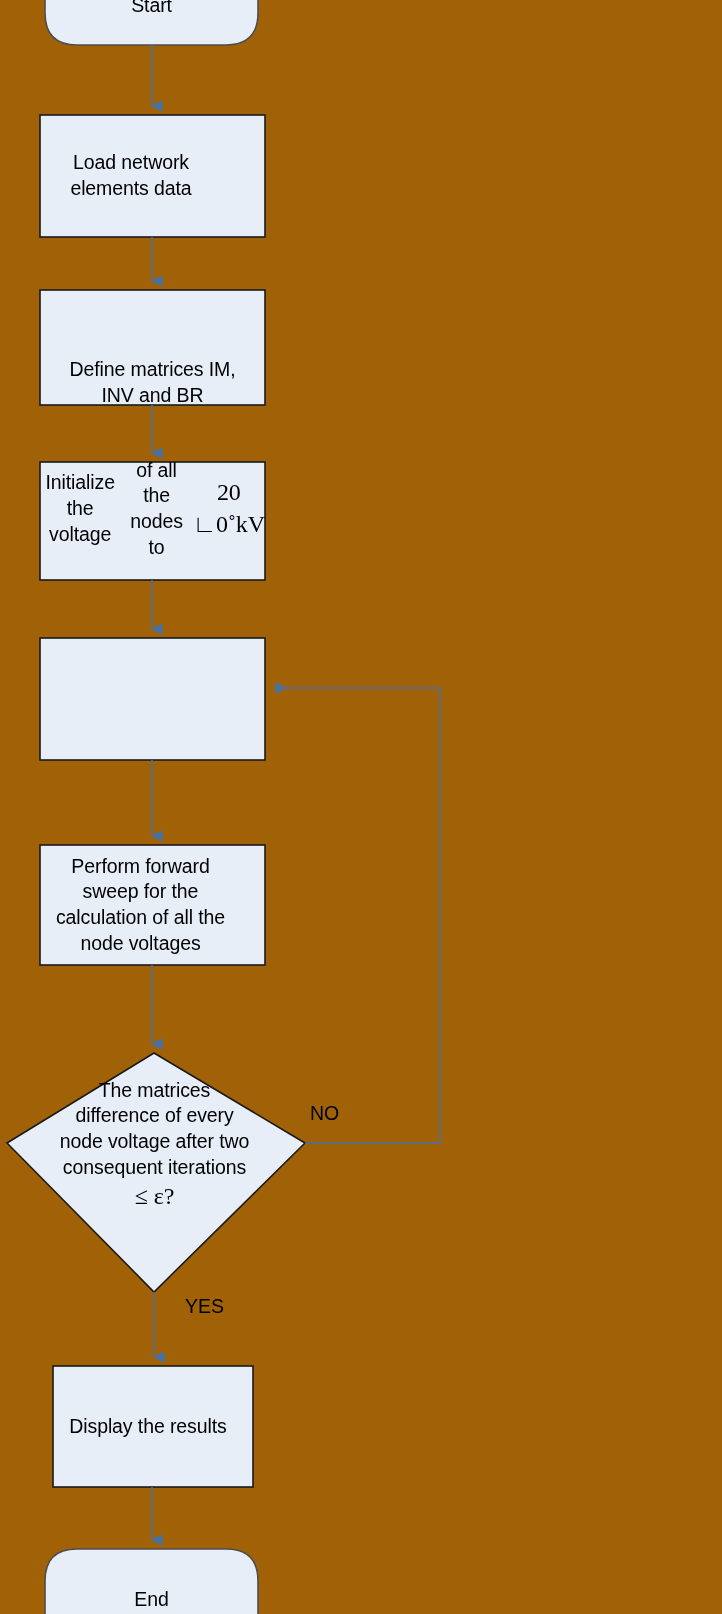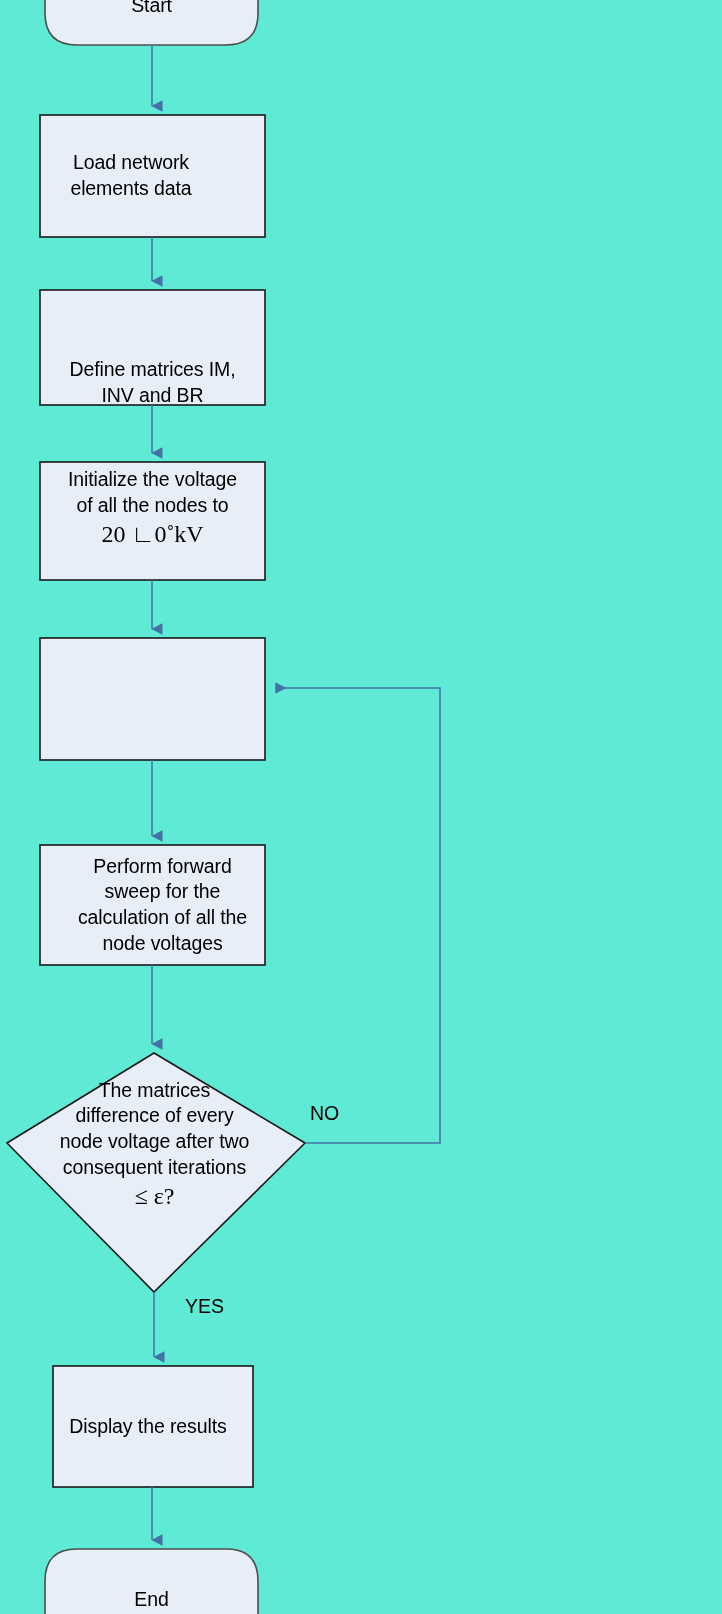--- a/index.html
+++ b/index.html
@@ -4,21 +4,21 @@
 <style>
   html, body {
     margin: 0;
     padding: 0;
     background: #ffffff;
   }
   #flowchart-canvas {
     position: relative;
     width: 722px;
     height: 1614px;
-    background: #5eead4;
+    background: #a16207;
     overflow: hidden;
     font-family: "Liberation Sans", sans-serif;
   }
   svg.layer {
     position: absolute;
     top: 0;
     left: 0;
     width: 722px;
     height: 1614px;
     overflow: visible;
@@ -103,28 +103,28 @@
   </svg>
 
   <div class="node-label" style="left:45px; top:-34px; width:213px; height:79px;">Start</div>
 
   <div class="node-label" style="left:40px; top:115px; width:182px; height:122px;">Load network
 elements data</div>
 
   <div class="node-label" style="left:40px; top:298px; width:225px; height:115px;margin-top:27px;">Define matrices IM,
 INV and BR</div>
 
-  <div class="node-label" style="left:40px; top:462px; width:225px; height:94px; flex-direction:column;">
+  <div class="node-label" style="left:40px; top:462px; width:225px; height:94px; flex-direction:row;">
     <span>Initialize the voltage</span>
     <span>of all the nodes to</span>
     <span class="serif-math">20 ∟0˚kV</span>
   </div>
 
 
-  <div class="node-label" style="left:40px; top:845px; width:201px; height:120px;padding-left:22px;">Perform forward
+  <div class="node-label" style="left:40px; top:845px; width:201px; height:120px;">Perform forward
 sweep for the
 calculation of all the
 node voltages</div>
 
   <div class="node-label" style="left:6px; top:1060px; width:297px; height:170px; flex-direction:column;">
     <span>The matrices</span>
     <span>difference of every</span>
     <span>node voltage after two</span>
     <span>consequent iterations</span>
     <span class="serif-math">≤ ε?</span>

